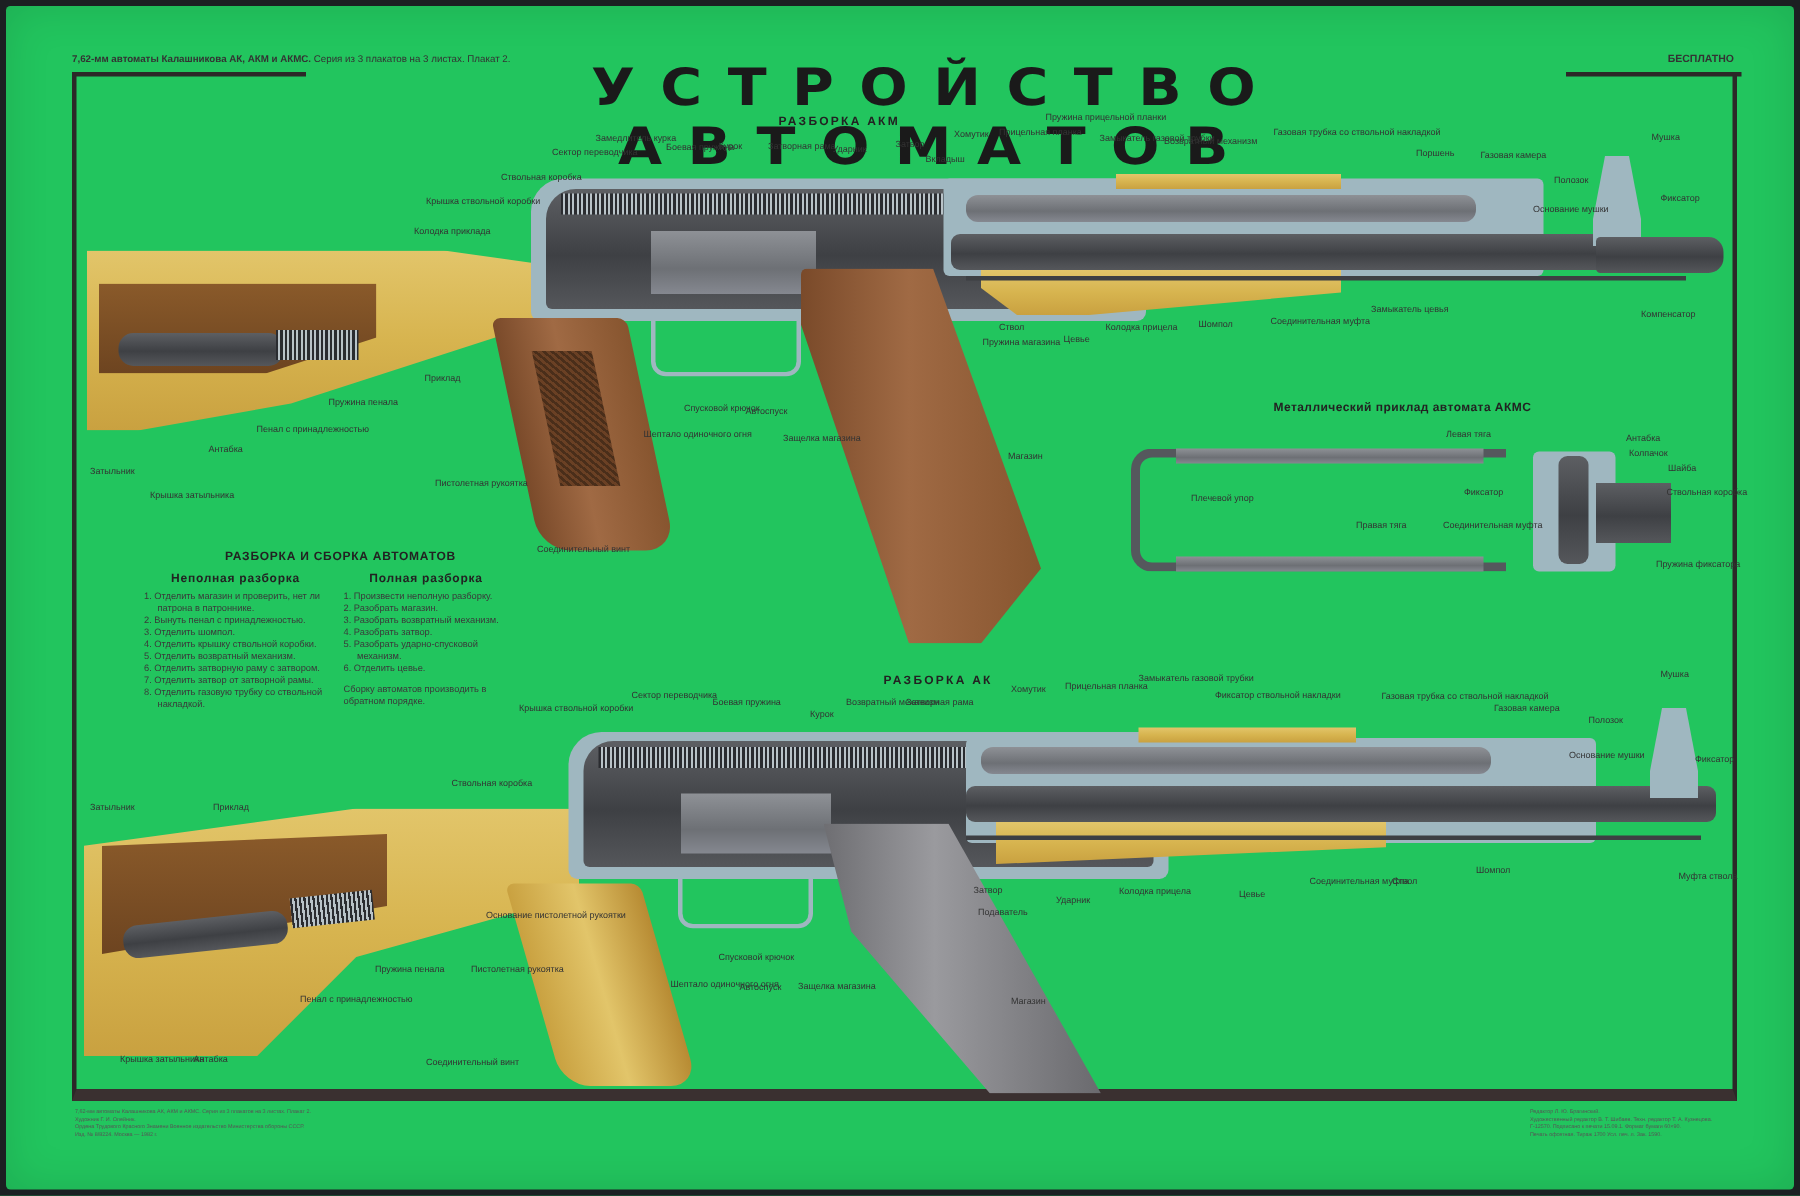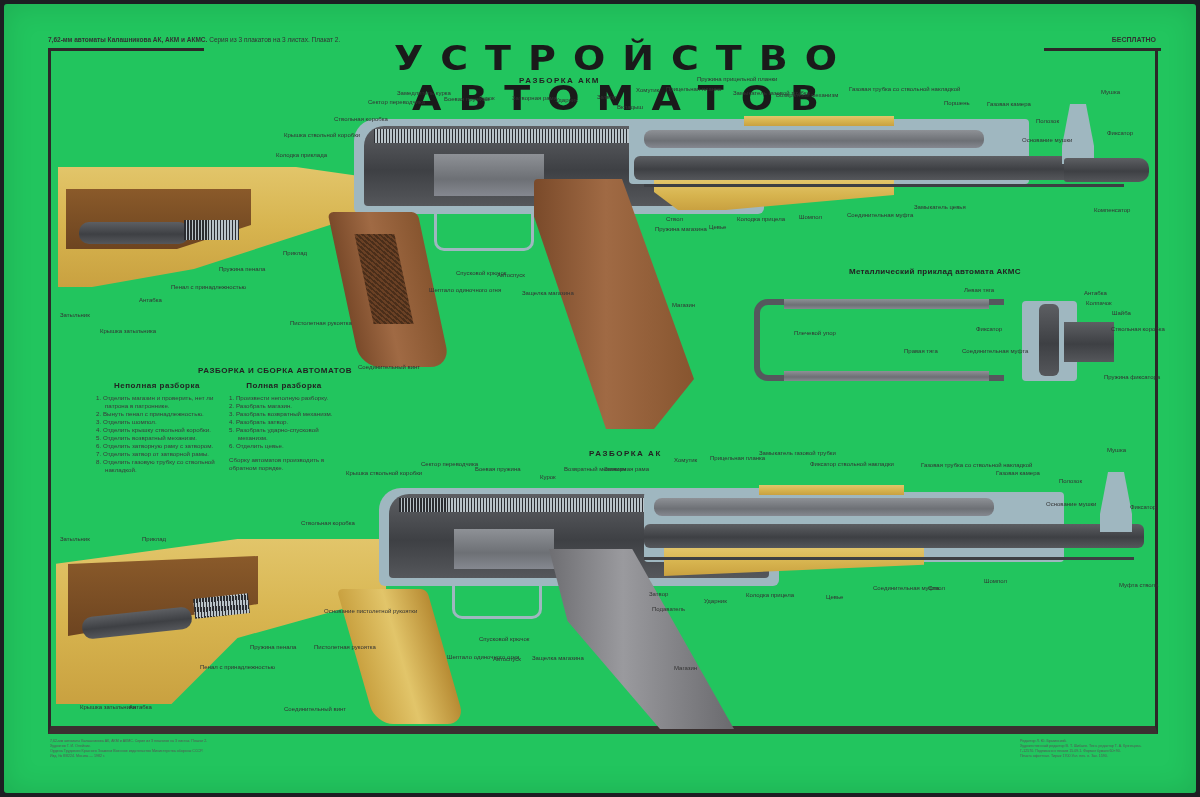--- a/index.html
+++ b/index.html
@@ -142,21 +142,21 @@
   <div class="label" style="left:790px;top:326px;">Плечевой упор</div>
   <div class="label" style="left:900px;top:344px;">Правая тяга</div>
   <div class="label" style="left:1080px;top:286px;">Антабка</div>
   <div class="label" style="left:1082px;top:296px;">Колпачок</div>
   <div class="label" style="left:1108px;top:306px;">Шайба</div>
   <div class="label" style="left:972px;top:322px;">Фиксатор</div>
   <div class="label" style="left:1107px;top:322px;">Ствольная коробка</div>
   <div class="label" style="left:958px;top:344px;">Соединительная муфта</div>
   <div class="label" style="left:1100px;top:370px;">Пружина фиксатора</div>
 
-  <div class="section-title" style="left:146px;top:362px;letter-spacing:0.5px;margin-left:48px;">РАЗБОРКА И СБОРКА АВТОМАТОВ</div>
+  <div class="section-title" style="left:146px;top:362px;letter-spacing:0.5px;">РАЗБОРКА И СБОРКА АВТОМАТОВ</div>
   <div class="instr" style="left:225px;top:378px;width:110px;">
     <h4>Полная разборка</h4>
     <ol>
       <li>1. Произвести неполную разборку.</li>
       <li>2. Разобрать магазин.</li>
       <li>3. Разобрать возвратный механизм.</li>
       <li>4. Разобрать затвор.</li>
       <li>5. Разобрать ударно-спусковой механизм.</li>
       <li>6. Отделить цевье.</li>
     </ol>

